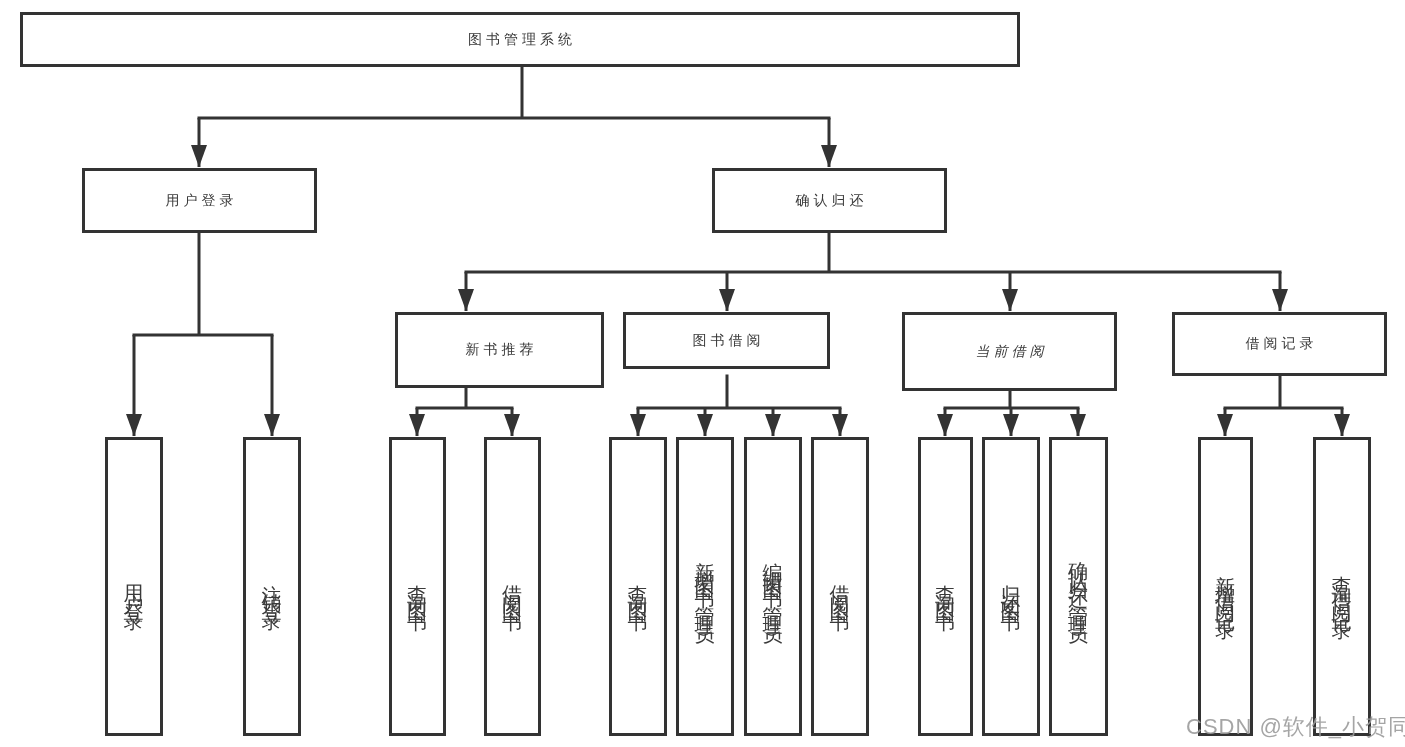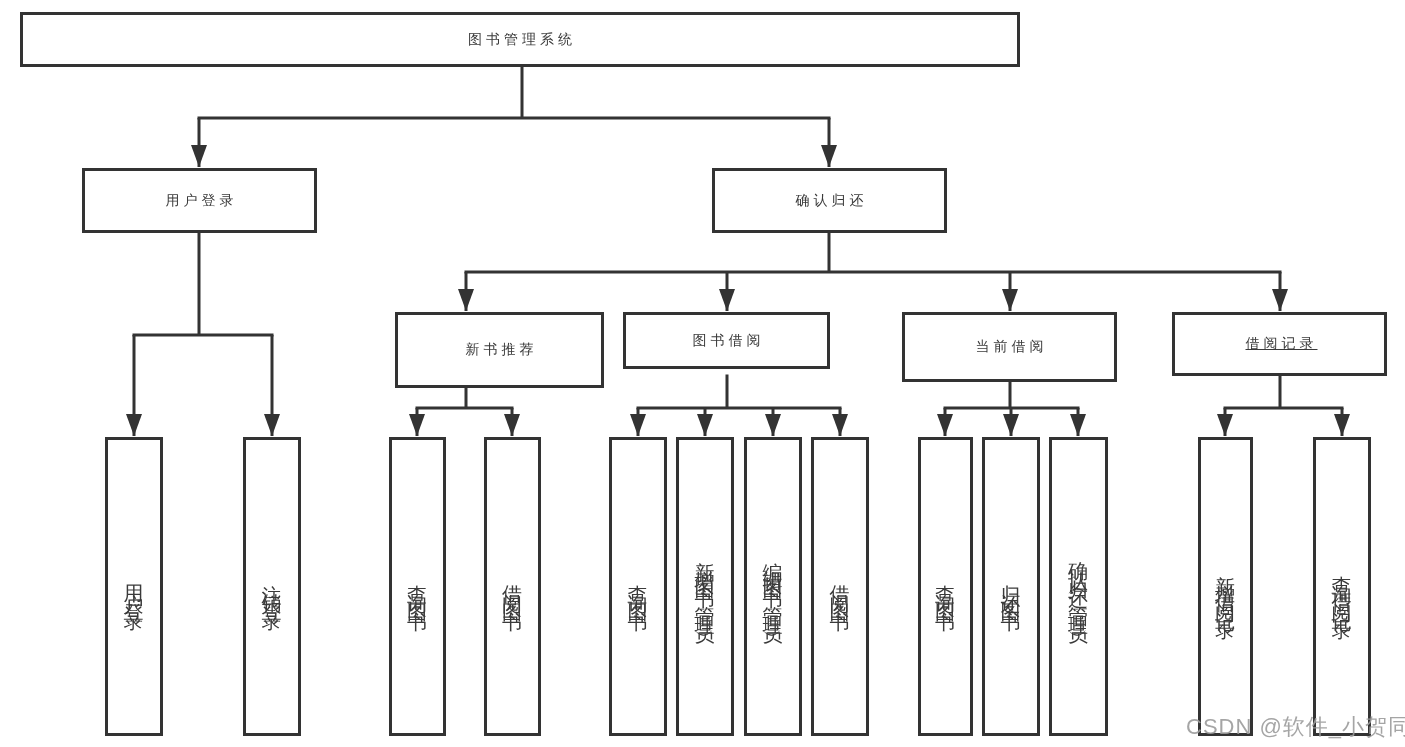--- a/index.html
+++ b/index.html
@@ -113,24 +113,24 @@
   <div class="hbox" style="left:712px; top:168px; width:235px; height:65px;">
     <span class="label">确认归还</span>
   </div>
 
   <div class="hbox" style="left:351px; top:312px; width:209px; height:76px;margin-left:44px;">
     <span class="label">新书推荐</span>
   </div>
   <div class="hbox" style="left:623px; top:312px; width:207px; height:57px;">
     <span class="label">图书借阅</span>
   </div>
-  <div class="hbox" style="left:902px; top:312px; width:215px; height:70px;">
+  <div class="hbox" style="left:902px; top:312px; width:215px; height:79px;font-style:italic;">
     <span class="label">当前借阅</span>
   </div>
-  <div class="hbox" style="left:1172px; top:312px; width:215px; height:64px;text-decoration:underline;">
+  <div class="hbox" style="left:1172px; top:312px; width:215px; height:64px;">
     <span class="label">借阅记录</span>
   </div>
 
   <div class="vbox" style="left:105px; top:437px; width:58px; height:299px;">
     <span class="vtext">用户登录</span>
   </div>
   <div class="vbox" style="left:243px; top:437px; width:58px; height:299px;">
     <span class="vtext">注销登录</span>
   </div>
 

